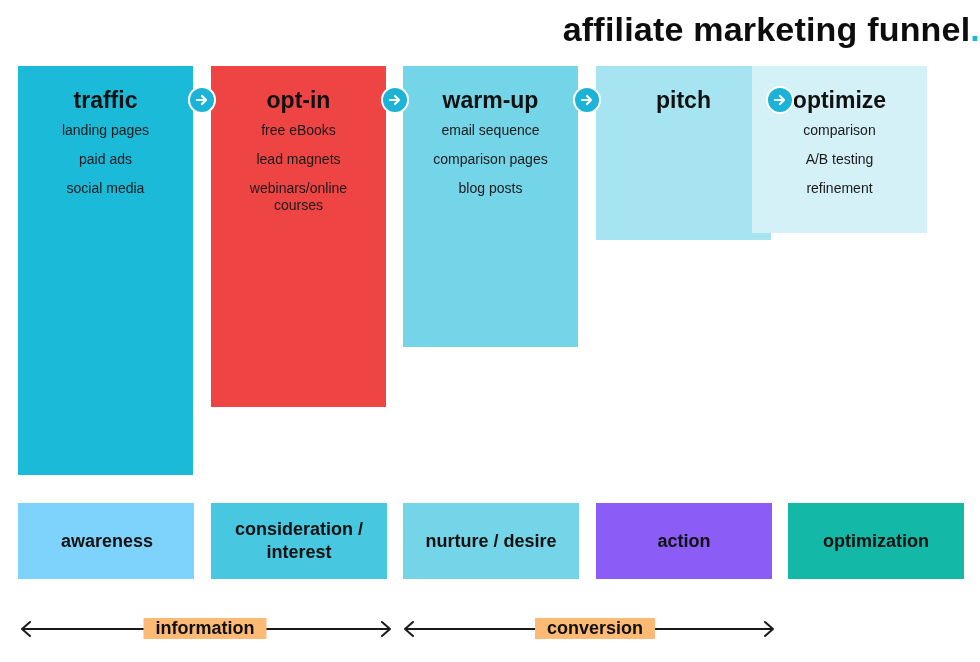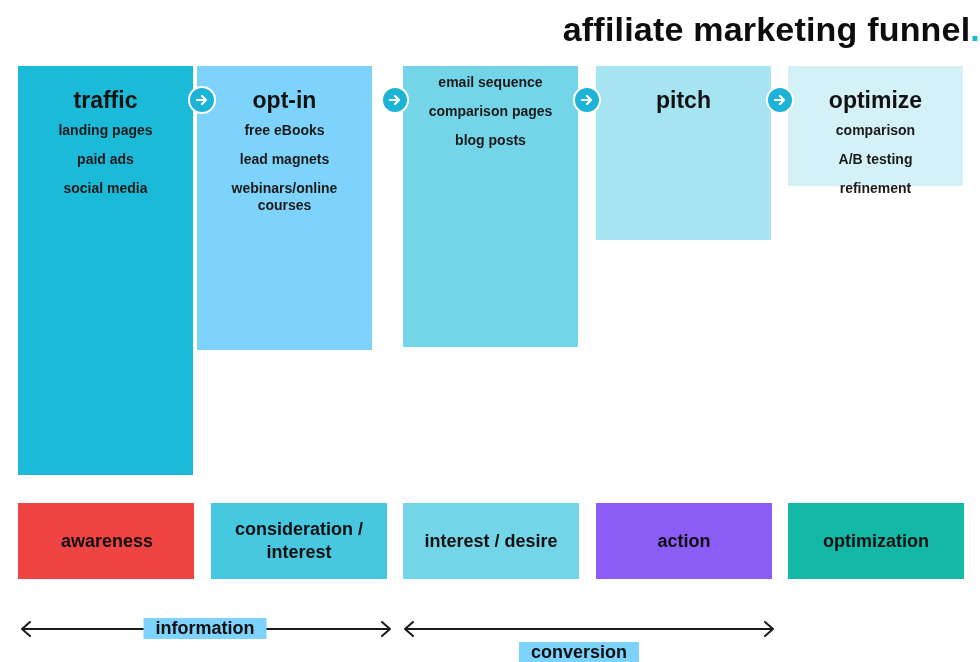--- a/index.html
+++ b/index.html
@@ -4,69 +4,70 @@
 <style>
   html, body { margin:0; padding:0; background:#ffffff; }
   body { width:980px; height:662px; position:relative; overflow:hidden;
          font-family:"Liberation Sans", "DejaVu Sans", sans-serif; color:#111; }
   .title { position:absolute; left:0; top:10px; width:980px; text-align:right;
            font-size:34px; font-weight:bold; letter-spacing:0.2px; color:#0d0d0d; }
   .title .dot { color:#1cbad9; }
   .col { position:absolute; top:66px; width:175px; text-align:center; box-sizing:border-box; }
   .col .head { margin-top:20px; font-size:23px; font-weight:bold; color:#111; line-height:28px; }
   .col ul { list-style:none; margin:8px 0 0 0; padding:0 12px; }
-  .col li { font-size:14px; font-weight:bold; color:#1a1a1a; line-height:17px; margin-bottom:12px; }
+  .col li { font-size:14px; font-weight:normal; color:#1a1a1a; line-height:17px; margin-bottom:12px; }
   .arrow-circle { position:absolute; top:86px; width:28px; height:28px; border-radius:50%;
                   background:#1cb3d6; border:2px solid #ffffff; box-sizing:border-box;
                   display:flex; align-items:center; justify-content:center; z-index:2; }
   .stage { position:absolute; top:503px; height:76px; width:176px; display:flex;
            align-items:center; justify-content:center; text-align:center;
            font-size:18px; font-weight:bold; color:#111; line-height:23px; box-sizing:border-box; padding:0 10px; }
   .span-arrow { position:absolute; top:616px; height:26px; }
   .span-arrow .label { position:absolute; top:2px; font-size:18px; font-weight:bold; color:#111;
-                       background:#7dd3fc; padding:0 12px; transform:translateX(-50%); }
+                       background:#fdba74; padding:0 12px; transform:translateX(-50%); }
 </style>
 </head>
 <body>
 
 <div class="title">
   <span>affiliate marketing funnel</span><span class="dot">.</span>
 </div>
 
 <div class="col" style="left:18px; height:409px; background:#1cbad9;">
   <div class="head">traffic</div>
   <ul>
     <li>landing pages</li>
     <li>paid ads</li>
     <li>social media</li>
   </ul>
 </div>
 
-<div class="col" style="left:197px; height:284px; background:#7dd3fc;">
+<div class="col" style="left:211px; height:341px; background:#ef4444;">
   <div class="head">opt-in</div>
   <ul>
     <li>free eBooks</li>
     <li>lead magnets</li>
     <li style="padding:0 14px;text-align:center;">webinars/online courses</li>
   </ul>
 </div>
 
 <div class="col" style="left:403px; height:281px; background:#74d5e8;">
+  <div class="head">warm-up</div>
   <ul>
     <li>email sequence</li>
     <li>comparison pages</li>
     <li>blog posts</li>
   </ul>
 </div>
 
 <div class="col" style="left:596px; height:174px; background:#a5e4f0;">
   <div class="head">pitch</div>
 </div>
 
-<div class="col" style="left:788px; height:120px; background:#d4f1f7;">
+<div class="col" style="left:752px; height:167px; background:#d4f1f7;">
   <div class="head">optimize</div>
   <ul>
     <li>comparison</li>
     <li>A/B testing</li>
     <li>refinement</li>
   </ul>
 </div>
 
 <div class="arrow-circle" style="left:188px;">
   <svg width="14" height="14" viewBox="0 0 14 14">
@@ -82,31 +83,31 @@
   <svg width="14" height="14" viewBox="0 0 14 14">
       <path d="M2 7 H11 M7 3 L11 7 L7 11" stroke="#fff" stroke-width="2.2" fill="none" stroke-linecap="round" stroke-linejoin="round"></path>
     </svg>
 </div>
 <div class="arrow-circle" style="left:766px;">
   <svg width="14" height="14" viewBox="0 0 14 14">
       <path d="M2 7 H11 M7 3 L11 7 L7 11" stroke="#fff" stroke-width="2.2" fill="none" stroke-linecap="round" stroke-linejoin="round"></path>
     </svg>
 </div>
 
-<div class="stage" style="left:18px; background:#ef4444;padding-left:12px;">awareness</div>
+<div class="stage" style="left:18px; background:#7dd3fc;padding-left:12px;">awareness</div>
 <div class="stage" style="left:211px; background:#47c8e0;">consideration / interest</div>
-<div class="stage" style="left:403px; background:#74d5e8;">interest / desire</div>
+<div class="stage" style="left:403px; background:#74d5e8;">nurture / desire</div>
 <div class="stage" style="left:596px; background:#8b5cf6;">action</div>
 <div class="stage" style="left:788px; background:#14b8a6;">optimization</div>
 
 <div class="span-arrow" style="left:20px; width:372px;">
   <svg width="372" height="26" viewBox="0 0 372 26" style="position:absolute; left:0; top:0;">
     <path d="M2 13 H370 M10 6 L2 13 L10 20 M362 6 L370 13 L362 20" stroke="#1a1a1a" stroke-width="2" fill="none" stroke-linecap="round" stroke-linejoin="round"></path>
   </svg>
   <span class="label" style="left:185px;">information</span>
 </div>
 
 <div class="span-arrow" style="left:403px; width:372px;">
   <svg width="372" height="26" viewBox="0 0 372 26" style="position:absolute; left:0; top:0;">
     <path d="M2 13 H370 M10 6 L2 13 L10 20 M362 6 L370 13 L362 20" stroke="#1a1a1a" stroke-width="2" fill="none" stroke-linecap="round" stroke-linejoin="round"></path>
   </svg>
-  <span class="label" style="left:176px;margin-top:24px;">conversion</span>
+  <span class="label" style="left:192px;">conversion</span>
 </div>
 
 </body></html>

